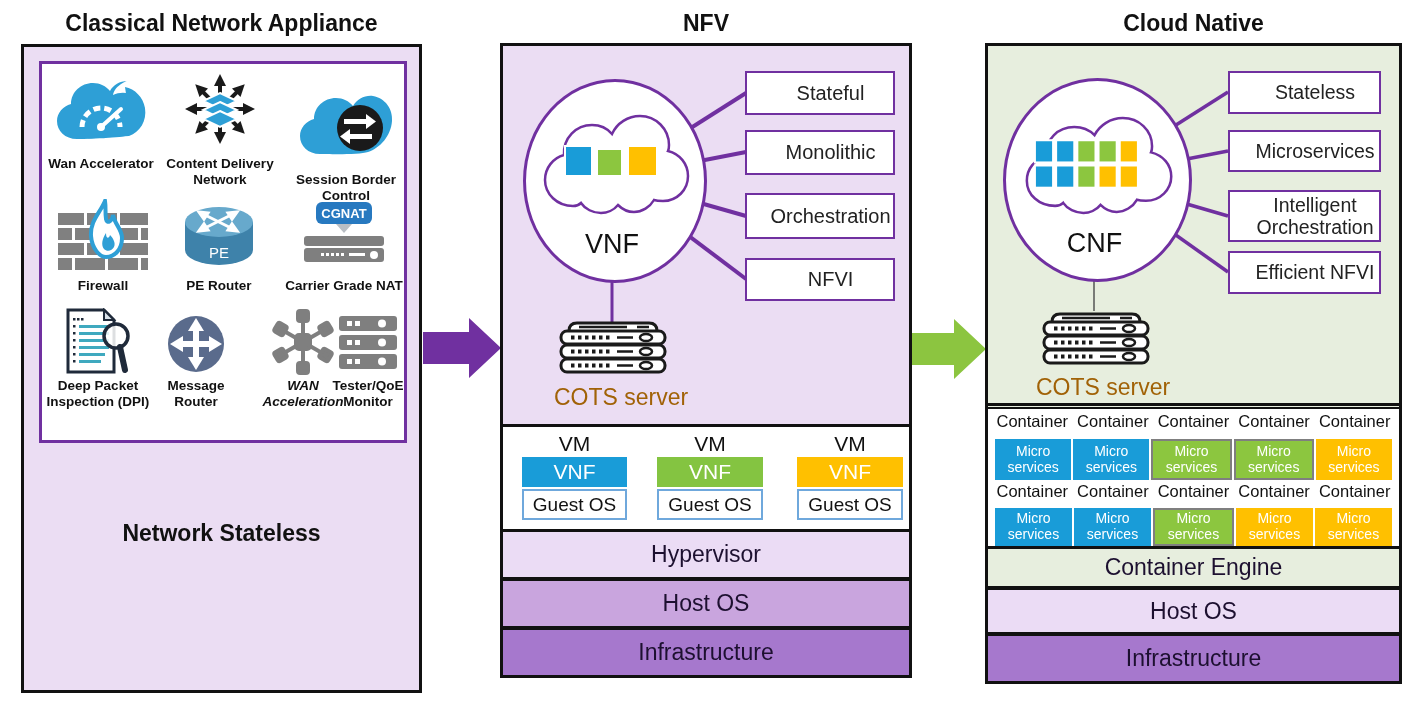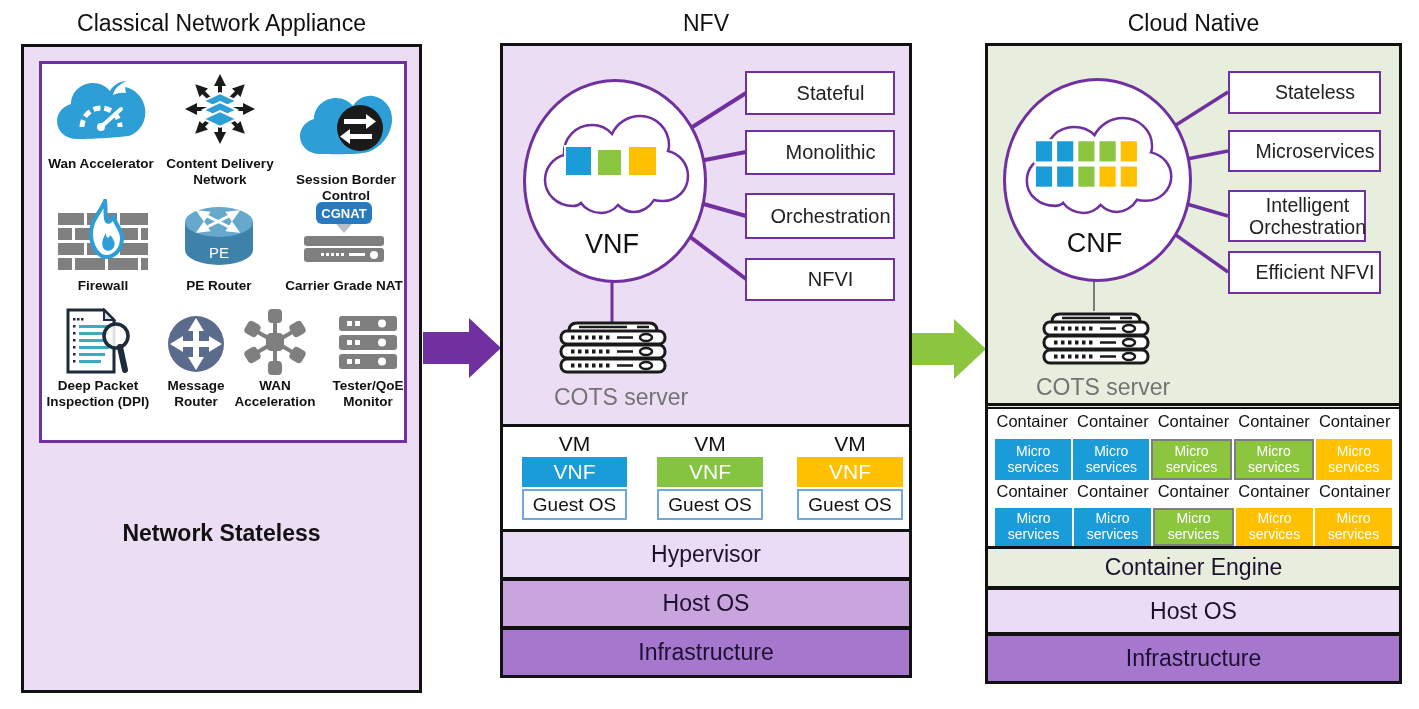--- a/index.html
+++ b/index.html
@@ -1,18 +1,18 @@
 <!DOCTYPE html>
 <html><head>
 <meta charset="utf-8">
 <style>
   html,body{margin:0;padding:0;background:#fff;}
   .canvas{position:relative;width:1419px;height:709px;background:#fff;overflow:hidden;
           font-family:"Liberation Sans",sans-serif;color:#111;}
-  .panel-title{position:absolute;text-align:center;font-weight:normal;font-size:23px;color:#111;}
+  .panel-title{position:absolute;text-align:center;font-weight:bold;font-size:23px;color:#111;}
 
   
   .p-classical{position:absolute;left:21px;top:44px;width:401px;height:649px;
                background:#EBDDF3;border:3px solid #111;box-sizing:border-box;}
   .inner-white{position:absolute;left:15px;top:14px;width:368px;height:382px;
                background:#fff;border:3px solid #7030A0;box-sizing:border-box;}
   .icon-cell{position:absolute;text-align:center;}
   .icon-holder{display:flex;align-items:center;justify-content:center;}
   .icon-label{font-weight:bold;font-size:13.5px;line-height:1.2;color:#111;margin-top:2px;}
   .bottom-text{position:absolute;left:0;top:472px;width:100%;text-align:center;
@@ -25,21 +25,21 @@
   .p-nfv{position:absolute;left:500px;top:43px;width:412px;height:386px;
          background:#EBDDF3;border:3px solid #111;box-sizing:border-box;}
   .conn-svg{position:absolute;left:0;top:0;z-index:1;}
   .big-circle{position:absolute;background:#fff;border:3px solid #7030A0;border-radius:50%;z-index:2;}
   .cloud-svg{position:absolute;z-index:3;}
   .cloud-fn-label{position:absolute;z-index:4;text-align:center;font-size:27px;color:#111;}
   .feature-box{position:absolute;left:242px;width:150px;background:#fff;border:2.5px solid #7030A0;
                box-sizing:border-box;z-index:2;display:flex;align-items:center;justify-content:center;
                text-align:center;font-size:20px;color:#222;line-height:1.15;padding-left:21px;}
   .server-svg{position:absolute;z-index:2;}
-  .cots-label{position:absolute;text-align:center;font-size:23px;color:#737373;z-index:2;}
+  .cots-label{position:absolute;text-align:center;font-size:23px;color:#a16207;z-index:2;}
 
   .p-nfv-stack{position:absolute;left:500px;top:424px;width:412px;height:254px;
                background:#fff;border:3px solid #111;box-sizing:border-box;}
   .vm-col{position:absolute;top:4px;text-align:center;}
   .vm-title{font-size:21px;color:#111;height:26px;line-height:26px;}
   .vnf-chip{height:30px;line-height:30px;color:#fff;font-size:21px;}
   .guest-chip{height:31px;line-height:27px;background:#fff;border:2px solid #6FA8DC;
               box-sizing:border-box;font-size:19px;color:#111;margin-top:2px;}
   .layer{position:absolute;left:0;right:0;text-align:center;font-size:23px;color:#1d1030;
          box-sizing:border-box;border-top:3px solid #111;}
@@ -257,21 +257,21 @@
               <polygon points="30,4 22,17 38,17"></polygon>
               <polygon points="30,56 22,43 38,43"></polygon>
               <polygon points="4,30 17,22 17,38"></polygon>
               <polygon points="56,30 43,22 43,38"></polygon>
             </g>
           </svg>
         </div>
         <div class="icon-label">Message Router</div>
       </div>
 
-      <div class="icon-cell" style="left:186px;top:244px;width:94px;">
+      <div class="icon-cell" style="left:214px;top:244px;width:94px;font-style:italic;">
         <div class="icon-holder" style="height:68px;">
           <svg width="68" height="66" viewBox="0 0 68 66">
             <g stroke="#7F7F7F" stroke-width="4" fill="#7F7F7F">
               <g transform="rotate(0 34 33)">
                   <line x1="34" y1="33" x2="34" y2="12"></line>
                   <rect x="29" y="2" width="10" height="10" rx="2"></rect>
                 </g>
               <g transform="rotate(60 34 33)">
                   <line x1="34" y1="33" x2="34" y2="12"></line>
                   <rect x="29" y="2" width="10" height="10" rx="2"></rect>
@@ -445,21 +445,21 @@
         <rect x="39" y="49" width="18" height="22" fill="#199CD8"></rect>
         <rect x="60" y="49" width="18" height="22" fill="#8CC63F"></rect>
         <rect x="81" y="49" width="18" height="22" fill="#FFC000"></rect>
         <rect x="102" y="49" width="18" height="22" fill="#FFC000"></rect>
       </g>
     </svg>
     <div class="cloud-fn-label" style="left:15px;top:182px;width:183px;">CNF</div>
 
     <div class="feature-box" style="left:240px;width:153px;top:25px;height:43px;font-size:19.5px;">Stateless</div>
     <div class="feature-box" style="left:240px;width:153px;top:84px;height:42px;font-size:19.5px;">Microservices</div>
-    <div class="feature-box" style="left:240px;width:138px;top:144px;height:52px;font-size:19.5px;">Intelligent Orchestration</div>
+    <div class="feature-box" style="left:240px;width:153px;top:144px;height:52px;font-size:19.5px;">Intelligent Orchestration</div>
     <div class="feature-box" style="left:240px;width:153px;top:205px;height:43px;font-size:19.5px;">Efficient NFVI</div>
 
     <svg class="server-svg" style="left:46px;top:262px;" width="124" height="58" viewBox="0 0 120 58">
       <path d="M16,14 Q16,6 24,6 L96,6 Q104,6 104,14" fill="#fff" stroke="#1a1a1a" stroke-width="3"></path>
       <line x1="26" y1="10" x2="74" y2="10" stroke="#1a1a1a" stroke-width="2.5"></line>
       <line x1="84" y1="10" x2="96" y2="10" stroke="#1a1a1a" stroke-width="2.5"></line>
       <g fill="#fff" stroke="#1a1a1a" stroke-width="3">
         <rect x="8" y="14" width="104" height="13" rx="6"></rect>
         <rect x="8" y="28" width="104" height="13" rx="6"></rect>
         <rect x="8" y="42" width="104" height="13" rx="6"></rect>

